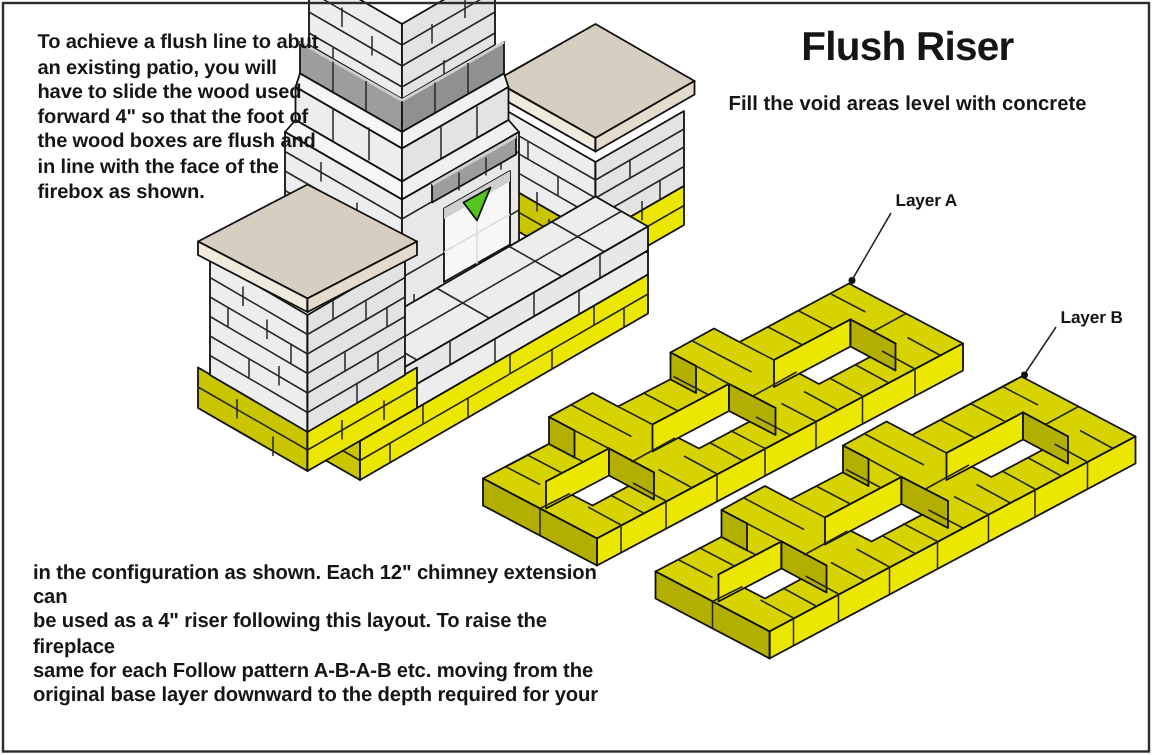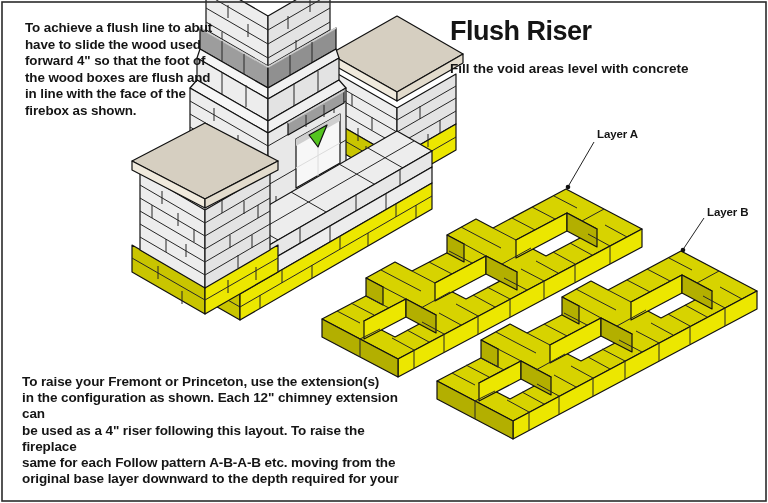--- a/index.html
+++ b/index.html
@@ -1,21 +1,21 @@
 <!DOCTYPE html>
 <html><head>
 <meta charset="utf-8">
 <style>
   html,body{margin:0;padding:0;background:#fff;}
   .page{position:relative;width:768px;height:503px;background:#ffffff;overflow:hidden;
         font-family:"Liberation Sans",sans-serif;color:#151515;}
   .note{position:absolute;font-weight:600;letter-spacing:-0.1px;}
   .note-top{left:25px;top:20px;width:230px;font-size:13.4px;line-height:16.6px;}
   .note-bottom{left:22px;top:374px;width:400px;font-size:13.5px;line-height:16.2px;}
-  .titleblock{position:absolute;left:450px;top:16px;width:310px;}
+  .titleblock{position:absolute;left:450px;top:16px;width:310px;text-align:center;}
   .title{font-size:27px;font-weight:800;letter-spacing:-0.5px;}
   .subtitle{margin-top:14px;font-size:13.5px;font-weight:600;}
   .layer-label{position:absolute;font-size:11.5px;font-weight:700;letter-spacing:-0.1px;}
   .label-a{left:597px;top:128px;}
   .label-b{left:707px;top:206px;}
   svg{position:absolute;left:0;top:0;}
   .o{stroke:#111;stroke-width:1.2;stroke-linejoin:round;}
   .j{fill:none;stroke:#262626;stroke-width:1;}
   .hl{fill:none;stroke:#cfcfcf;stroke-width:2;}
 </style>
@@ -125,35 +125,35 @@
     <g>
       <path d="M704,218 L684,248" stroke="#222" stroke-width="1" fill="none"></path>
       <circle cx="683" cy="250" r="2.3" fill="#111"></circle>
     </g>
 
     <rect x="2" y="2" width="764" height="499" fill="none" stroke="#2b2b2b" stroke-width="1.6"></rect>
   </svg>
 
   <div class="note note-top">
       <div>To achieve a flush line to abut</div>
+      <div>an existing patio, you will</div>
       <div>have to slide the wood used</div>
       <div>forward 4" so that the foot of</div>
       <div>the wood boxes are flush and</div>
       <div>in line with the face of the</div>
       <div>firebox as shown.</div>
     </div>
 
   <div class="titleblock">
     <div class="title">Flush Riser</div>
     <div class="subtitle">Fill the void areas level with concrete</div>
   </div>
 
   <div class="layer-label label-a">Layer A</div>
   <div class="layer-label label-b">Layer B</div>
 
   <div class="note note-bottom">
-      <div>To raise your Fremont or Princeton, use the extension(s)</div>
       <div>in the configuration as shown.  Each 12" chimney extension can</div>
       <div>be used as a 4" riser following this layout.  To raise the fireplace</div>
       <div>same for each Follow pattern A-B-A-B etc. moving from the</div>
       <div>original base layer downward to the depth required for your</div>
     </div>
 </div>
 
 </body></html>

